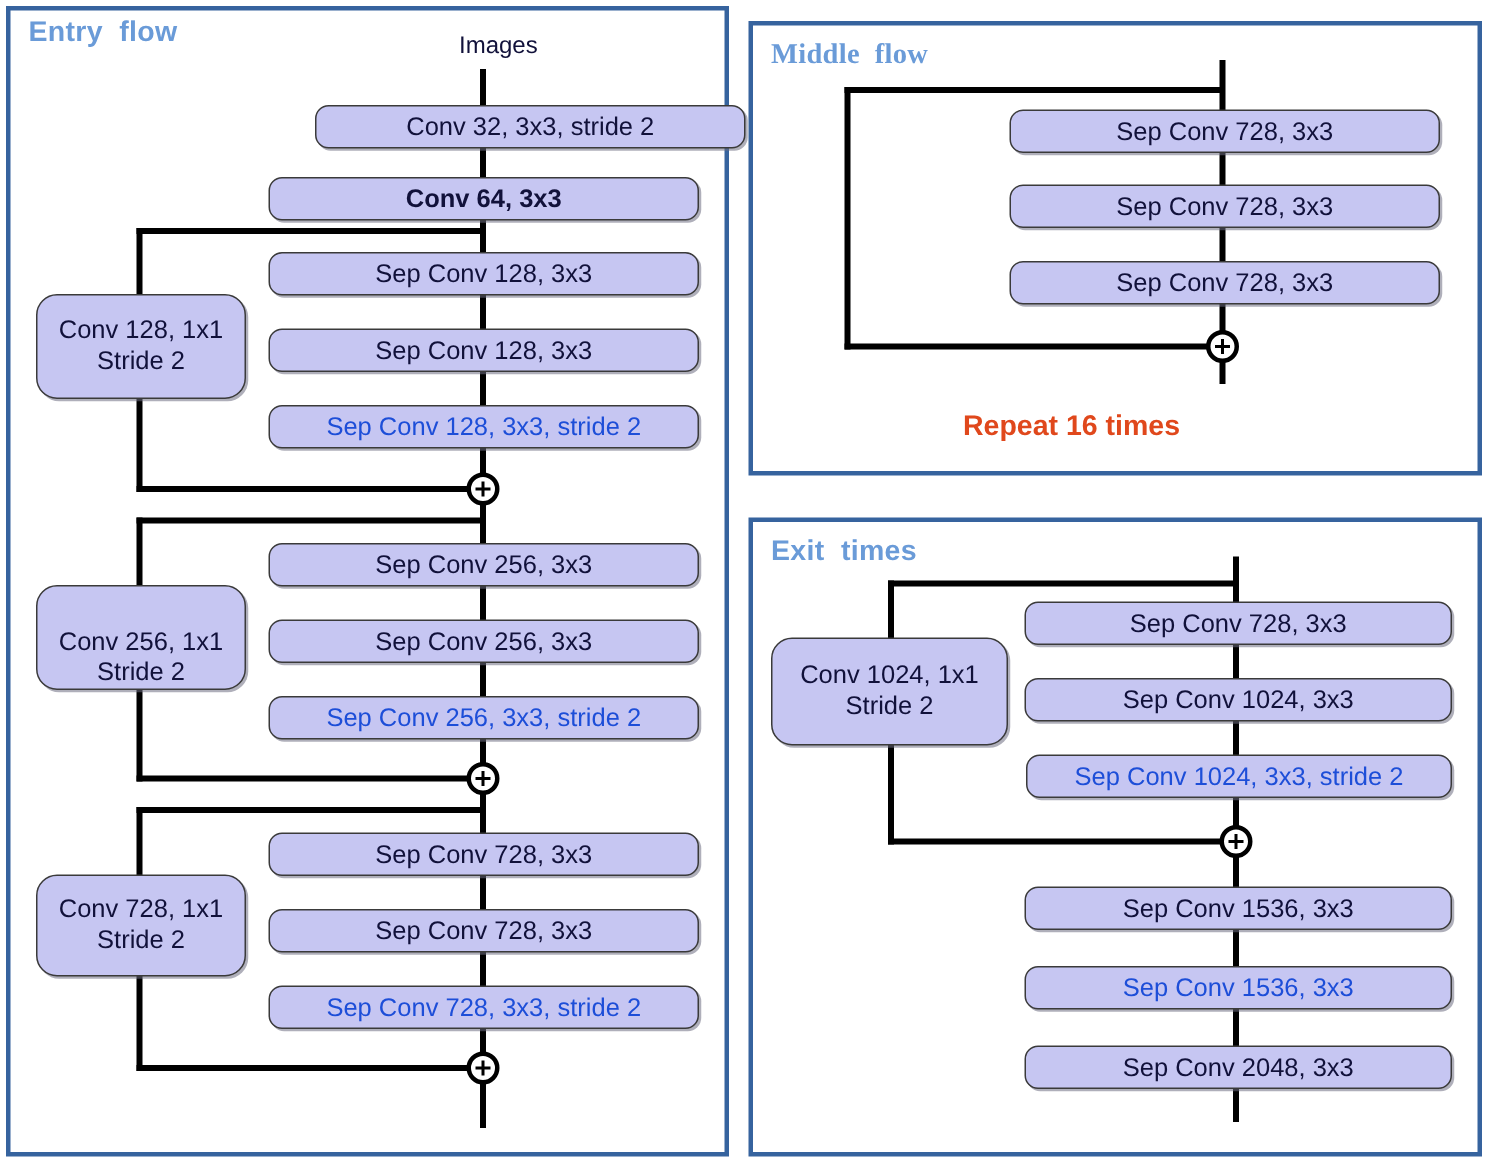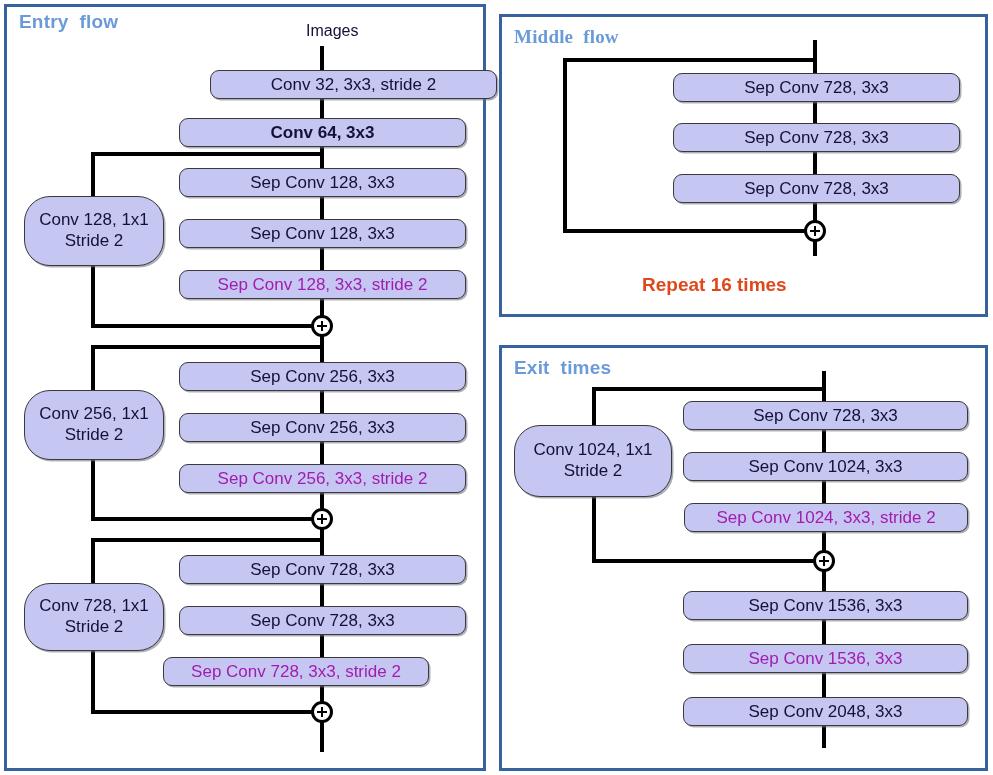--- a/index.html
+++ b/index.html
@@ -13,22 +13,22 @@
   
   .vline{position:absolute;background:#000000;width:4px;}
   .hline{position:absolute;background:#000000;height:4px;}
 
   
   .block{position:absolute;box-sizing:border-box;background:#c6c6f2;
          border:1px solid #3a3a3a;border-radius:9px;
          display:flex;align-items:center;justify-content:center;
          font-size:17px;color:#11113a;white-space:nowrap;
          box-shadow:1.5px 1.5px 0 rgba(110,110,130,0.55);}
-  .block.red{color:#a21caf;text-align:right;}
-  .block.shortcut{border-radius:26px;line-height:1.22;flex-direction:column;
+  .block.red{color:#1d4ed8;text-align:right;}
+  .block.shortcut{border-radius:14px;line-height:1.22;flex-direction:column;
                   font-size:17px;text-align:center;}
 
   
   .plus{position:absolute;width:22px;height:22px;border-radius:50%;
         background:#ffffff;border:3px solid #000000;box-sizing:border-box;}
   .plus::before,.plus::after{content:"";position:absolute;background:#000000;}
   .plus::before{left:50%;top:3px;bottom:3px;width:2px;margin-left:-1px;}
   .plus::after{top:50%;left:3px;right:3px;height:2px;margin-top:-1px;}
 
   .caption{position:absolute;font-size:16px;color:#11113a;white-space:nowrap;margin-left:20px;}
@@ -50,35 +50,35 @@
 <div class="block" style="left:179px;top:168px;width:287px;height:29px;">Sep Conv 128, 3x3</div>
 <div class="block" style="left:179px;top:219px;width:287px;height:29px;">Sep Conv 128, 3x3</div>
 <div class="block red" style="left:179px;top:270px;width:287px;height:29px;">Sep Conv 128, 3x3, stride 2</div>
 
 <div class="block" style="left:179px;top:362px;width:287px;height:29px;">Sep Conv 256, 3x3</div>
 <div class="block" style="left:179px;top:413px;width:287px;height:29px;">Sep Conv 256, 3x3</div>
 <div class="block red" style="left:179px;top:464px;width:287px;height:29px;">Sep Conv 256, 3x3, stride 2</div>
 
 <div class="block" style="left:179px;top:555px;width:287px;height:29px;">Sep Conv 728, 3x3</div>
 <div class="block" style="left:179px;top:606px;width:287px;height:29px;">Sep Conv 728, 3x3</div>
-<div class="block red" style="left:163px;top:657px;width:266px;height:29px;">Sep Conv 728, 3x3, stride 2</div>
+<div class="block red" style="left:179px;top:657px;width:287px;height:29px;">Sep Conv 728, 3x3, stride 2</div>
 
 <div class="hline" style="left:91px;top:152px;width:231px;"></div>
 <div class="vline" style="left:91px;top:152px;height:176px;"></div>
 <div class="hline" style="left:91px;top:324px;width:222px;"></div>
 <div class="block shortcut" style="left:24px;top:196px;width:140px;height:70px;">
   <span>Conv 128, 1x1</span>
   <span>Stride 2</span>
 </div>
 <div class="plus" style="left:311px;top:315px;"></div>
 
 <div class="hline" style="left:91px;top:345px;width:231px;"></div>
 <div class="vline" style="left:91px;top:345px;height:176px;"></div>
 <div class="hline" style="left:91px;top:517px;width:222px;"></div>
-<div class="block shortcut" style="left:24px;top:390px;width:140px;height:70px;">
+<div class="block shortcut" style="left:24px;top:390px;width:140px;height:70px;justify-content:flex-end;">
   <span>Conv 256, 1x1</span>
   <span>Stride 2</span>
 </div>
 <div class="plus" style="left:311px;top:508px;"></div>
 
 <div class="hline" style="left:91px;top:538px;width:231px;"></div>
 <div class="vline" style="left:91px;top:538px;height:176px;"></div>
 <div class="hline" style="left:91px;top:710px;width:222px;"></div>
 <div class="block shortcut" style="left:24px;top:583px;width:140px;height:68px;">
   <span>Conv 728, 1x1</span>

